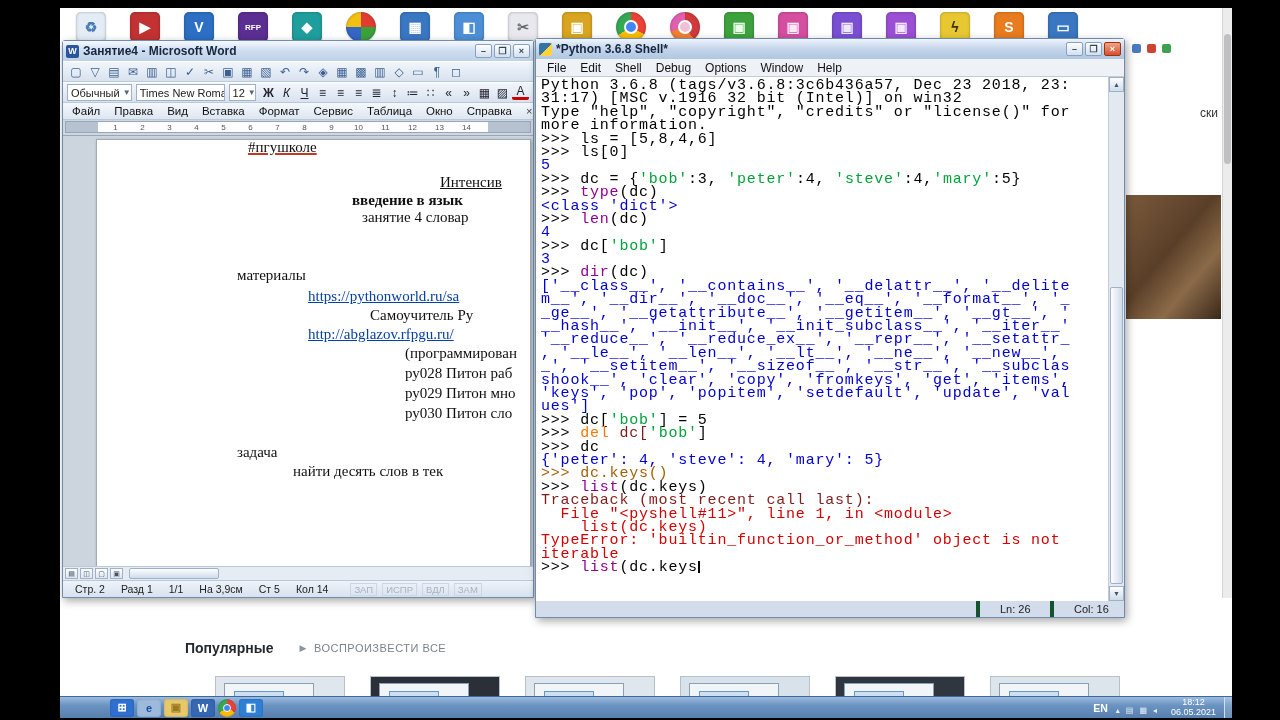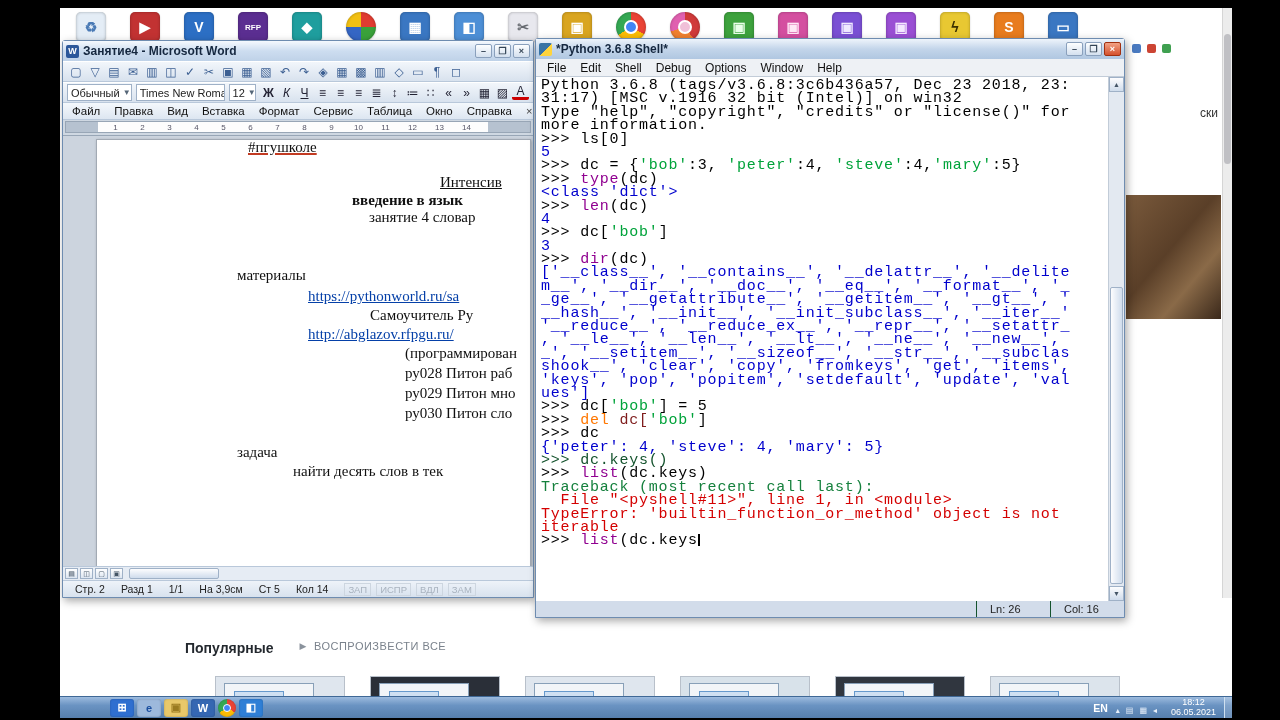--- a/index.html
+++ b/index.html
@@ -53,50 +53,50 @@
 .page{position:absolute;left:33px;top:3px;right:2px;bottom:-2px;background:#fff;border:1px solid #a2aab4;box-shadow:1px 1px 3px rgba(0,0,0,.25)}
 .dt{position:absolute;font-family:"Liberation Serif",serif;font-size:15px;color:#101010;white-space:nowrap}
 .dt-bold{font-weight:bold}
 .doc-hashtag{font-weight:normal;text-decoration:underline;text-decoration-color:#c23b22;text-decoration-thickness:2px}
 .dt-u{text-decoration:underline}
 .doc-link{color:#0540a8;text-decoration:underline}
 .hscroll{flex:0 0 14px;background:#e6ecf4;border-top:1px solid #b9c8da;display:flex;align-items:center;padding:0 2px;gap:2px}
 .viewbtn{width:13px;height:11px;border:1px solid #9fb1c7;background:linear-gradient(#fff,#dde6f1);font-size:7px;color:#456;display:inline-flex;align-items:center;justify-content:center}
 .hthumb{width:90px;height:11px;background:linear-gradient(#fdfdfe,#cfdcec);border:1px solid #9fb1c7;border-radius:2px;margin-left:4px}
 .wstatus{flex:0 0 17px;background:linear-gradient(#eef3f9,#d8e2ee);border-top:1px solid #b9c8da;display:flex;align-items:center;font-size:10.5px;color:#222;padding:0 12px;gap:16px;white-space:nowrap}
-.modes{display:flex;gap:5px;margin-left:0}
+.modes{display:flex;gap:5px;margin-left:6px}
 .mode{color:#a9b3bf;border:1px solid #cdd6e0;padding:0 3px;font-size:9.5px}
 
 
 .win-py{left:475px;top:30px;width:590px;height:580px;z-index:3}
 .pmenubar{flex:0 0 18px;display:flex;align-items:center;background:#eef1f5;border-bottom:1px solid #c2ccd8;font-size:12px;color:#111;padding:0 4px}
 .pmenu{padding:1px 7px}
 .pbody{flex:1;display:flex;min-height:0;background:#fff}
 .shell{flex:1;padding:2px 0 0 5px;font-family:"Liberation Mono",monospace;font-size:15px;letter-spacing:0.8px;overflow:hidden}
 .sline{height:13.4px;line-height:13.4px;white-space:pre}
 .scursor{display:inline-block;width:2px;height:12px;background:#000;vertical-align:-2px}
 .vscroll{flex:0 0 16px;background:#e3e9f1;border-left:1px solid #c2ccd8;position:relative}
 .varrow{position:absolute;left:0;width:15px;height:15px;font-size:7px;color:#456;display:flex;align-items:center;justify-content:center;background:linear-gradient(#fdfdfe,#cfdcec);border:1px solid #9fb1c7}
 .varrow.up{top:0}.varrow.down{bottom:0}
 .vthumb{position:absolute;left:1px;right:1px;top:40%;height:calc(60% - 17px);background:linear-gradient(90deg,#fdfdfe,#cfdcec);border:1px solid #9fb1c7;border-radius:2px}
 .pstatus{flex:0 0 16px;background:#d2dcea;display:flex;justify-content:flex-end;font-size:11px;color:#222}
-.pcell{width:74px;border-left:1px solid #14532d;display:flex;align-items:center;padding-left:13px}
+.pcell{width:74px;border-left:4px solid #14532d;display:flex;align-items:center;padding-left:20px}
 
 
 .bg-right{position:absolute;right:0;top:0;width:108px;height:688px;background:#fff;z-index:0}
 .bm-dots{position:absolute;left:8px;top:36px;display:flex;gap:6px}
 .dot{width:9px;height:9px;border-radius:2px}
 .frag{position:absolute;left:76px;top:98px;font-size:12px;color:#333}
 .brown{position:absolute;left:2px;top:187px;width:95px;height:124px;background:linear-gradient(130deg,#7a5a3c,#5a3f28 45%,#8a6a48 70%,#3a281a)}
 .pg-scroll{position:absolute;right:0;top:0;width:10px;height:100%;background:#ececec;border-left:1px solid #d5d5d5}
 .pg-thumb{position:absolute;left:1px;right:1px;top:26px;height:130px;background:#c0c0c4;border-radius:4px}
 
 
 .yt{position:absolute;left:0;top:590px;width:100%;height:98px;background:#fff;z-index:1}
-.yt-head{position:absolute;left:125px;top:42px;display:flex;align-items:flex-start;gap:26px}
+.yt-head{position:absolute;left:125px;top:42px;display:flex;align-items:center;gap:26px}
 .yt-title{font-size:14px;font-weight:bold;color:#23282e}
 .yt-play{display:flex;align-items:center;gap:7px;font-size:11px;color:#7a828c;letter-spacing:.5px}
 .yt-tri{font-size:9px;color:#8a929c}
 .thumbs{position:absolute;left:155px;top:78px;display:flex;gap:25px}
 .thumb{width:130px;height:64px;border:1px solid #b8c0ca;position:relative;overflow:hidden}
 .thumb-win{position:absolute;left:8px;top:6px;right:30px;bottom:8px;background:#f2f5f8;border:1px solid #88a0b8}
 .thumb-win::after{content:"";position:absolute;left:10%;top:15%;width:55%;height:70%;background:#cfe0f2;border:1px solid #6699cc}
 
 
 .taskbar{position:absolute;left:0;bottom:0;width:100%;height:22px;z-index:10;display:flex;align-items:center;padding-left:50px;
@@ -291,21 +291,21 @@
 
     <div class="ruler">
       <div class="ruler-strip"><span class="rulnum">1</span><span class="rulnum">2</span><span class="rulnum">3</span><span class="rulnum">4</span><span class="rulnum">5</span><span class="rulnum">6</span><span class="rulnum">7</span><span class="rulnum">8</span><span class="rulnum">9</span><span class="rulnum">10</span><span class="rulnum">11</span><span class="rulnum">12</span><span class="rulnum">13</span><span class="rulnum">14</span></div>
     </div>
 
     <div class="doc-area">
       <div class="page"></div>
       <span class="dt doc-hashtag" style="left:185px;top:3px">#пгушколе</span>
       <span class="dt dt-u" style="left:377px;top:38px">Интенсив</span>
       <span class="dt dt-bold" style="left:289px;top:56px">введение в язык</span>
-      <span class="dt" style="left:306px;top:73px">занятие 4  словар</span>
+      <span class="dt" style="left:299px;top:73px">занятие 4  словар</span>
       <span class="dt" style="left:174px;top:131px">материалы</span>
       <span class="dt doc-link" style="left:245px;top:152px">https://pythonworld.ru/sa</span>
       <span class="dt" style="left:307px;top:171px">Самоучитель Py</span>
       <span class="dt doc-link" style="left:245px;top:190px">http://abglazov.rfpgu.ru/</span>
       <span class="dt" style="left:342px;top:209px">(программирован</span>
       <span class="dt" style="left:342px;top:229px">ру028 Питон раб</span>
       <span class="dt" style="left:342px;top:249px">ру029 Питон мно</span>
       <span class="dt" style="left:342px;top:269px">ру030 Питон сло</span>
       <span class="dt" style="left:174px;top:308px">задача</span>
       <span class="dt" style="left:230px;top:327px">найти десять слов в тек</span>
@@ -355,20 +355,21 @@
         <span class="pmenu">Window</span>
         <span class="pmenu">Help</span>
       </div>
 
     <div class="pbody">
       <div class="shell">
           <div class="sline"><span style="color: rgb(0, 0, 0);">Python 3.6.8 (tags/v3.6.8:3c6b436a57, Dec 23 2018, 23:</span></div>
           <div class="sline"><span style="color: rgb(0, 0, 0);">31:17) [MSC v.1916 32 bit (Intel)] on win32</span></div>
           <div class="sline"><span style="color: rgb(0, 0, 0);">Type "help", "copyright", "credits" or "license()" for</span></div>
           <div class="sline"><span style="color: rgb(0, 0, 0);">more information.</span></div>
+          <div class="sline"><span style="color: rgb(0, 0, 0);">&gt;&gt;&gt; ls = [5,8,4,6]</span></div>
           <div class="sline"><span style="color: rgb(0, 0, 0);">&gt;&gt;&gt; ls[0]</span></div>
           <div class="sline"><span style="color: rgb(0, 0, 205);">5</span></div>
           <div class="sline"><span style="color: rgb(0, 0, 0);">&gt;&gt;&gt; dc = {</span><span style="color: rgb(0, 163, 58);">'bob'</span><span style="color: rgb(0, 0, 0);">:3, </span><span style="color: rgb(0, 163, 58);">'peter'</span><span style="color: rgb(0, 0, 0);">:4, </span><span style="color: rgb(0, 163, 58);">'steve'</span><span style="color: rgb(0, 0, 0);">:4,</span><span style="color: rgb(0, 163, 58);">'mary'</span><span style="color: rgb(0, 0, 0);">:5}</span></div>
           <div class="sline"><span style="color: rgb(0, 0, 0);">&gt;&gt;&gt; </span><span style="color: rgb(144, 0, 144);">type</span><span style="color: rgb(0, 0, 0);">(dc)</span></div>
           <div class="sline"><span style="color: rgb(0, 0, 205);">&lt;class 'dict'&gt;</span></div>
           <div class="sline"><span style="color: rgb(0, 0, 0);">&gt;&gt;&gt; </span><span style="color: rgb(144, 0, 144);">len</span><span style="color: rgb(0, 0, 0);">(dc)</span></div>
           <div class="sline"><span style="color: rgb(0, 0, 205);">4</span></div>
           <div class="sline"><span style="color: rgb(0, 0, 0);">&gt;&gt;&gt; dc[</span><span style="color: rgb(0, 163, 58);">'bob'</span><span style="color: rgb(0, 0, 0);">]</span></div>
           <div class="sline"><span style="color: rgb(0, 0, 205);">3</span></div>
           <div class="sline"><span style="color: rgb(0, 0, 0);">&gt;&gt;&gt; </span><span style="color: rgb(144, 0, 144);">dir</span><span style="color: rgb(0, 0, 0);">(dc)</span></div>
@@ -379,24 +380,25 @@
           <div class="sline"><span style="color: rgb(0, 0, 205);">'__reduce__', '__reduce_ex__', '__repr__', '__setattr_</span></div>
           <div class="sline"><span style="color: rgb(0, 0, 205);">, '__le__', '__len__', '__lt__', '__ne__', '__new__', </span></div>
           <div class="sline"><span style="color: rgb(0, 0, 205);">_', '__setitem__', '__sizeof__', '__str__', '__subclas</span></div>
           <div class="sline"><span style="color: rgb(0, 0, 205);">shook__', 'clear', 'copy', 'fromkeys', 'get', 'items',</span></div>
           <div class="sline"><span style="color: rgb(0, 0, 205);">'keys', 'pop', 'popitem', 'setdefault', 'update', 'val</span></div>
           <div class="sline"><span style="color: rgb(0, 0, 205);">ues']</span></div>
           <div class="sline"><span style="color: rgb(0, 0, 0);">&gt;&gt;&gt; dc[</span><span style="color: rgb(0, 163, 58);">'bob'</span><span style="color: rgb(0, 0, 0);">] = 5</span></div>
           <div class="sline"><span style="color: rgb(0, 0, 0);">&gt;&gt;&gt; </span><span style="color: rgb(255, 119, 0);">del</span><span style="color: #7f1d1d;"> dc[</span><span style="color: rgb(0, 163, 58);">'bob'</span><span style="color: rgb(0, 0, 0);">]</span></div>
           <div class="sline"><span style="color: rgb(0, 0, 0);">&gt;&gt;&gt; dc</span></div>
           <div class="sline"><span style="color: rgb(0, 0, 205);">{'peter': 4, 'steve': 4, 'mary': 5}</span></div>
-          <div class="sline"><span style="color: #14532d;">&gt;&gt;&gt; dc.keys()</span></div>
+          <div class="sline"><span style="color: #a16207;">&gt;&gt;&gt; dc.keys()</span></div>
           <div class="sline"><span style="color: rgb(0, 0, 0);">&gt;&gt;&gt; </span><span style="color: rgb(144, 0, 144);">list</span><span style="color: rgb(0, 0, 0);">(dc.keys)</span></div>
-          <div class="sline"><span style="color: #15803d;">Traceback (most recent call last):</span></div>
+          <div class="sline"><span style="color: #7f1d1d;">Traceback (most recent call last):</span></div>
           <div class="sline"><span style="color: rgb(212, 0, 0);">  File "&lt;pyshell#11&gt;", line 1, in &lt;module&gt;</span></div>
+          <div class="sline"><span style="color: rgb(212, 0, 0);">    list(dc.keys)</span></div>
           <div class="sline"><span style="color: rgb(212, 0, 0);">TypeError: 'builtin_function_or_method' object is not</span></div>
           <div class="sline"><span style="color: rgb(212, 0, 0);">iterable</span></div>
           <div class="sline"><span style="color: rgb(0, 0, 0);">&gt;&gt;&gt; </span><span style="color: rgb(144, 0, 144);">list</span><span style="color: rgb(0, 0, 0);">(dc.keys</span><span class="scursor"></span></div>
         </div>
       <div class="vscroll">
         <span class="varrow up">▲</span>
         <span class="vthumb"></span>
         <span class="varrow down">▼</span>
       </div>
     </div>

